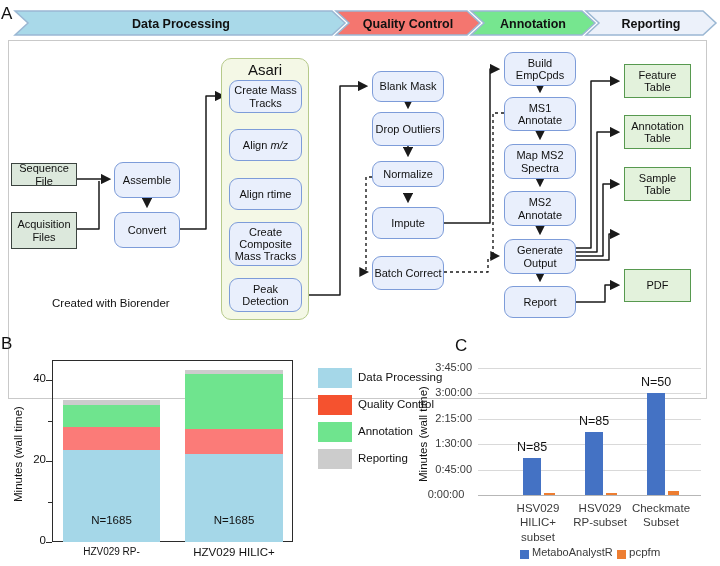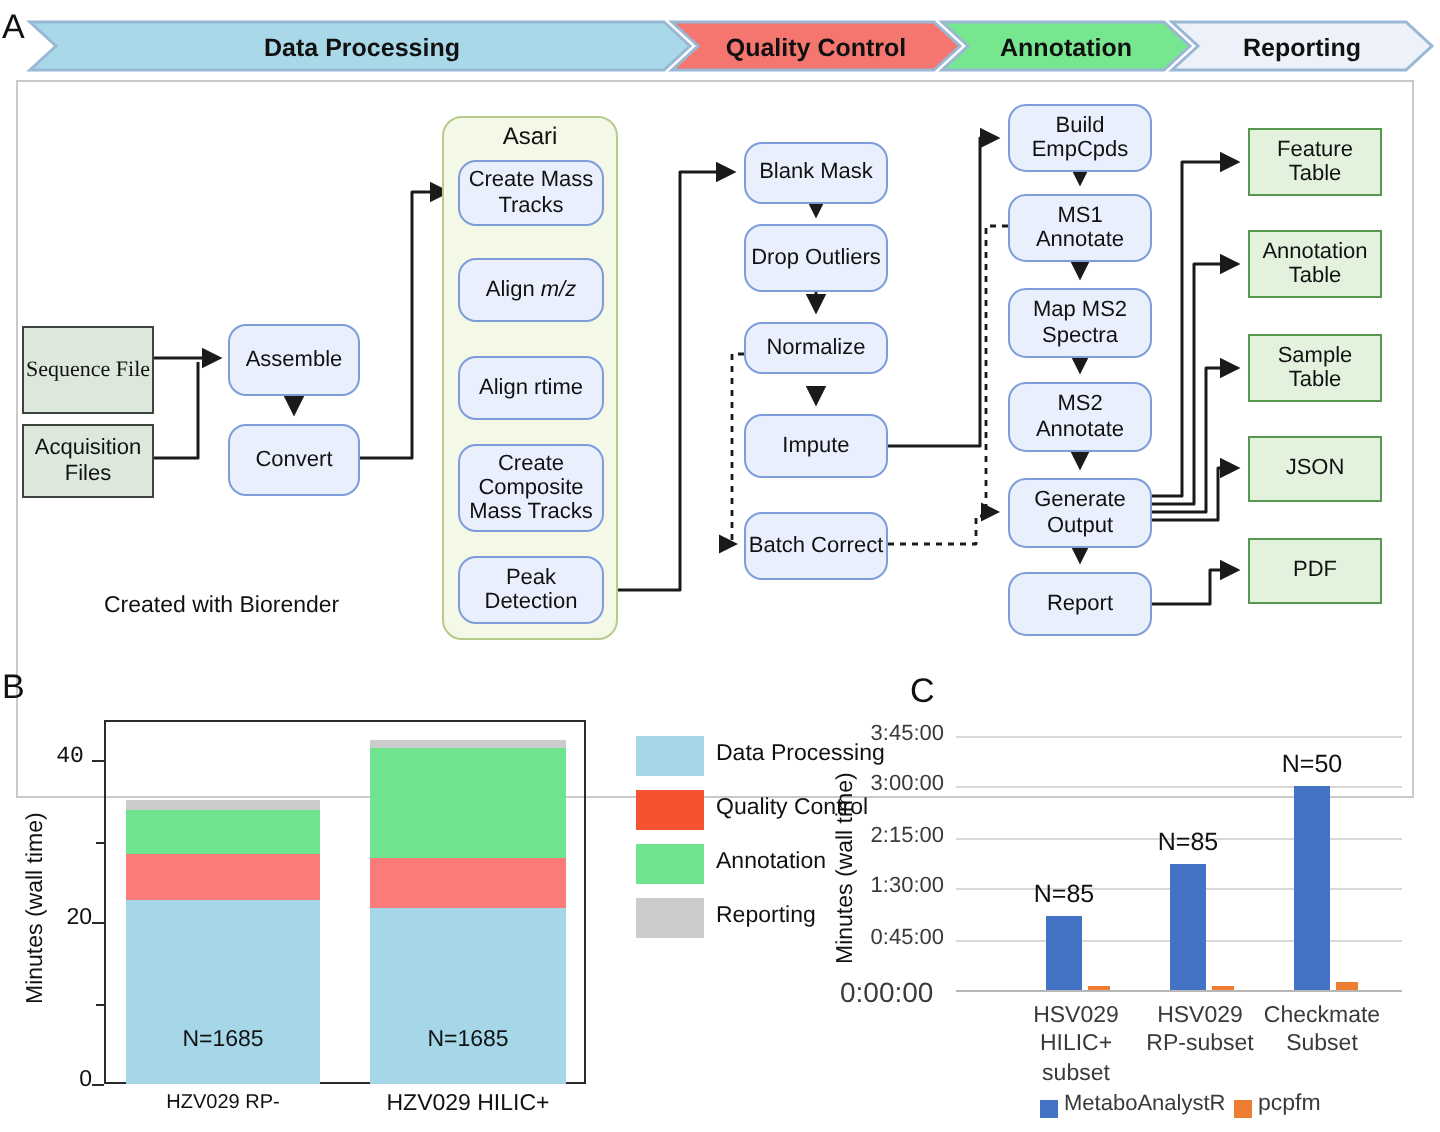--- a/index.html
+++ b/index.html
@@ -2,21 +2,21 @@
 <html><head>
 <meta charset="utf-8">
 <style>
   html,body{margin:0;padding:0;background:#fff;}
   #fig{position:relative;width:720px;height:566px;background:#fff;font-family:"Liberation Sans",sans-serif;color:#111;overflow:hidden;}
   #frame{position:absolute;left:8px;top:40px;width:697px;height:357px;border:1px solid #c9c9c9;z-index:0;}
   #flow-svg{position:absolute;left:0;top:0;z-index:1;}
   .banner-label{position:absolute;transform:translate(-50%,-50%);font-weight:bold;font-size:12.5px;white-space:nowrap;z-index:2;}
   .panel-label{position:absolute;font-size:17px;color:#111;z-index:4;}
   #asari{position:absolute;left:221px;top:58px;width:88px;height:262px;background:#f4f8e6;border:1.5px solid #b6ca8b;border-radius:10px;box-sizing:border-box;z-index:1;}
-  #asari-title{position:absolute;left:221px;top:61px;width:88px;text-align:center;font-size:12px;z-index:2;}
+  #asari-title{position:absolute;left:221px;top:61px;width:88px;text-align:center;font-size:15px;z-index:2;}
   .node{position:absolute;display:flex;align-items:center;justify-content:center;text-align:center;font-size:11px;line-height:1.12;box-sizing:border-box;z-index:3;padding:1px;}
   .blue{background:#e9effc;border:1.5px solid #7d9cd9;border-radius:9px;}
   .gin{background:#dce8dc;border:1.5px solid #3c4440;}
   .gout{background:#e3f2dc;border:1.5px solid #57994f;}
   .credit{position:absolute;left:24px;top:297px;font-size:11.5px;z-index:2;margin-left:28px;}
   .vlabel{position:absolute;writing-mode:vertical-rl;transform:rotate(180deg);text-align:center;font-size:11.5px;z-index:2;}
   #chartB,#chartC{position:absolute;left:0;top:0;width:720px;height:566px;z-index:2;pointer-events:none;}
 </style>
 </head>
 <body>
@@ -71,21 +71,21 @@
 
   <span class="panel-label" style="left:1px;top:4px;">A</span>
   <span class="banner-label" style="left:181px;top:24px;">Data Processing</span>
   <span class="banner-label" style="left:408px;top:24px;">Quality Control</span>
   <span class="banner-label" style="left:533px;top:24px;">Annotation</span>
   <span class="banner-label" style="left:651px;top:24px;">Reporting</span>
 
   <div id="asari"></div>
   <div id="asari-title">Asari</div>
 
-  <div class="node gin" style="left:11px;top:163px;width:66px;height:44px;font-family:Liberation Serif, serif;">
+  <div class="node gin" style="left:11px;top:163px;width:66px;height:23px;">
       <span>Sequence File</span>
     </div>
   <div class="node gin" style="left:11px;top:212px;width:66px;height:37px;">
       <span>Acquisition Files</span>
     </div>
   <div class="node blue" style="left:114px;top:162px;width:66px;height:36px;">
       <span>Assemble</span>
     </div>
   <div class="node blue" style="left:114px;top:212px;width:66px;height:36px;">
       <span>Convert</span>
@@ -143,39 +143,36 @@
     </div>
 
   <div class="node gout" style="left:624px;top:64px;width:67px;height:34px;">
       <span>Feature Table</span>
     </div>
   <div class="node gout" style="left:624px;top:115px;width:67px;height:34px;">
       <span>Annotation Table</span>
     </div>
   <div class="node gout" style="left:624px;top:167px;width:67px;height:34px;">
       <span>Sample Table</span>
-    </div>
-  <div class="node gout" style="left:624px;top:218px;width:67px;height:33px;">
-      <span>JSON</span>
     </div>
   <div class="node gout" style="left:624px;top:269px;width:67px;height:33px;">
       <span>PDF</span>
     </div>
 
   <span class="credit">Created with Biorender</span>
 
   <span class="panel-label" style="left:1px;top:334px;">B</span>
   <div class="vlabel" style="left:12px;top:392px;height:125px;">Minutes (wall time)</div>
   <div id="chartB">
       <div style="position: absolute; left: 52px; top: 360px; width: 241px; height: 182px; border: 1.2px solid rgb(43, 43, 43); box-sizing: border-box;"></div>
       <div style="position: absolute; left: 24px; top: 534px; width: 22px; text-align: right; font-size: 11.5px;">0</div>
       <div style="position: absolute; left: 46px; top: 542px; width: 6px; height: 1.2px; background: rgb(43, 43, 43);"></div>
       <div style="position: absolute; left: 24px; top: 453.111px; width: 22px; text-align: right; font-size: 11.5px;">20</div>
       <div style="position: absolute; left: 46px; top: 461.111px; width: 6px; height: 1.2px; background: rgb(43, 43, 43);"></div>
-      <div style="position: absolute; left: 24px; top: 372.222px; width: 22px; text-align: center; font-size: 11.5px; font-family: Liberation Mono, monospace;">40</div>
+      <div style="position: absolute; left: 24px; top: 372.222px; width: 22px; text-align: right; font-size: 11.5px;">40</div>
       <div style="position: absolute; left: 46px; top: 380.222px; width: 6px; height: 1.2px; background: rgb(43, 43, 43);"></div>
       <div style="position: absolute; left: 48px; top: 501.556px; width: 4px; height: 1px; background: rgb(43, 43, 43);"></div>
       <div style="position: absolute; left: 48px; top: 420.667px; width: 4px; height: 1px; background: rgb(43, 43, 43);"></div>
       <div style="position: absolute; left: 63px; top: 450.191px; width: 97px; height: 91.8089px; background: rgb(165, 215, 232);"></div>
       <div style="position: absolute; left: 63px; top: 427.138px; width: 97px; height: 23.0533px; background: rgb(251, 123, 120);"></div>
       <div style="position: absolute; left: 63px; top: 405.298px; width: 97px; height: 21.84px; background: rgb(111, 228, 142);"></div>
       <div style="position: absolute; left: 63px; top: 400.444px; width: 97px; height: 4.85333px; background: rgb(204, 204, 204);"></div>
       <div style="position: absolute; left: 63px; top: 514px; width: 97px; text-align: center; font-size: 11.5px;">N=1685</div>
       <div style="position: absolute; left: 43px; top: 546px; width: 137px; text-align: center; font-size: 10px;">HZV029 RP-</div>
       <div style="position: absolute; left: 185px; top: 453.831px; width: 98px; height: 88.1689px; background: rgb(165, 215, 232);"></div>
@@ -191,21 +188,21 @@
       <div style="position: absolute; left: 318px; top: 422px; width: 34px; height: 20px; background: rgb(111, 228, 142);"></div>
       <div style="position: absolute; left: 358px; top: 425px; font-size: 11.5px; white-space: nowrap;">Annotation</div>
       <div style="position: absolute; left: 318px; top: 449px; width: 34px; height: 20px; background: rgb(204, 204, 204);"></div>
       <div style="position: absolute; left: 358px; top: 452px; font-size: 11.5px; white-space: nowrap;">Reporting</div>
     </div>
 
   <span class="panel-label" style="left:455px;top:336px;">C</span>
   <div class="vlabel" style="left:417px;top:372px;height:125px;">Minutes (wall time)</div>
   <div id="chartC">
       <div style="position: absolute; left: 478px; top: 495px; width: 223px; height: 1px; background: rgb(183, 183, 183);"></div>
-      <div style="position: absolute; left: 420px; top: 488px; width: 52px; text-align: left; font-size: 14px; color: rgb(58, 58, 58);">0:00:00</div>
+      <div style="position: absolute; left: 420px; top: 488px; width: 52px; text-align: center; font-size: 11px; color: rgb(58, 58, 58);">0:00:00</div>
       <div style="position: absolute; left: 478px; top: 469.6px; width: 223px; height: 1px; background: rgb(217, 217, 217);"></div>
       <div style="position: absolute; left: 420px; top: 462.6px; width: 52px; text-align: right; font-size: 11px; color: rgb(58, 58, 58);">0:45:00</div>
       <div style="position: absolute; left: 478px; top: 444.2px; width: 223px; height: 1px; background: rgb(217, 217, 217);"></div>
       <div style="position: absolute; left: 420px; top: 437.2px; width: 52px; text-align: right; font-size: 11px; color: rgb(58, 58, 58);">1:30:00</div>
       <div style="position: absolute; left: 478px; top: 418.8px; width: 223px; height: 1px; background: rgb(217, 217, 217);"></div>
       <div style="position: absolute; left: 420px; top: 411.8px; width: 52px; text-align: right; font-size: 11px; color: rgb(58, 58, 58);">2:15:00</div>
       <div style="position: absolute; left: 478px; top: 393.4px; width: 223px; height: 1px; background: rgb(217, 217, 217);"></div>
       <div style="position: absolute; left: 420px; top: 386.4px; width: 52px; text-align: right; font-size: 11px; color: rgb(58, 58, 58);">3:00:00</div>
       <div style="position: absolute; left: 478px; top: 368px; width: 223px; height: 1px; background: rgb(217, 217, 217);"></div>
       <div style="position: absolute; left: 420px; top: 361px; width: 52px; text-align: right; font-size: 11px; color: rgb(58, 58, 58);">3:45:00</div>

